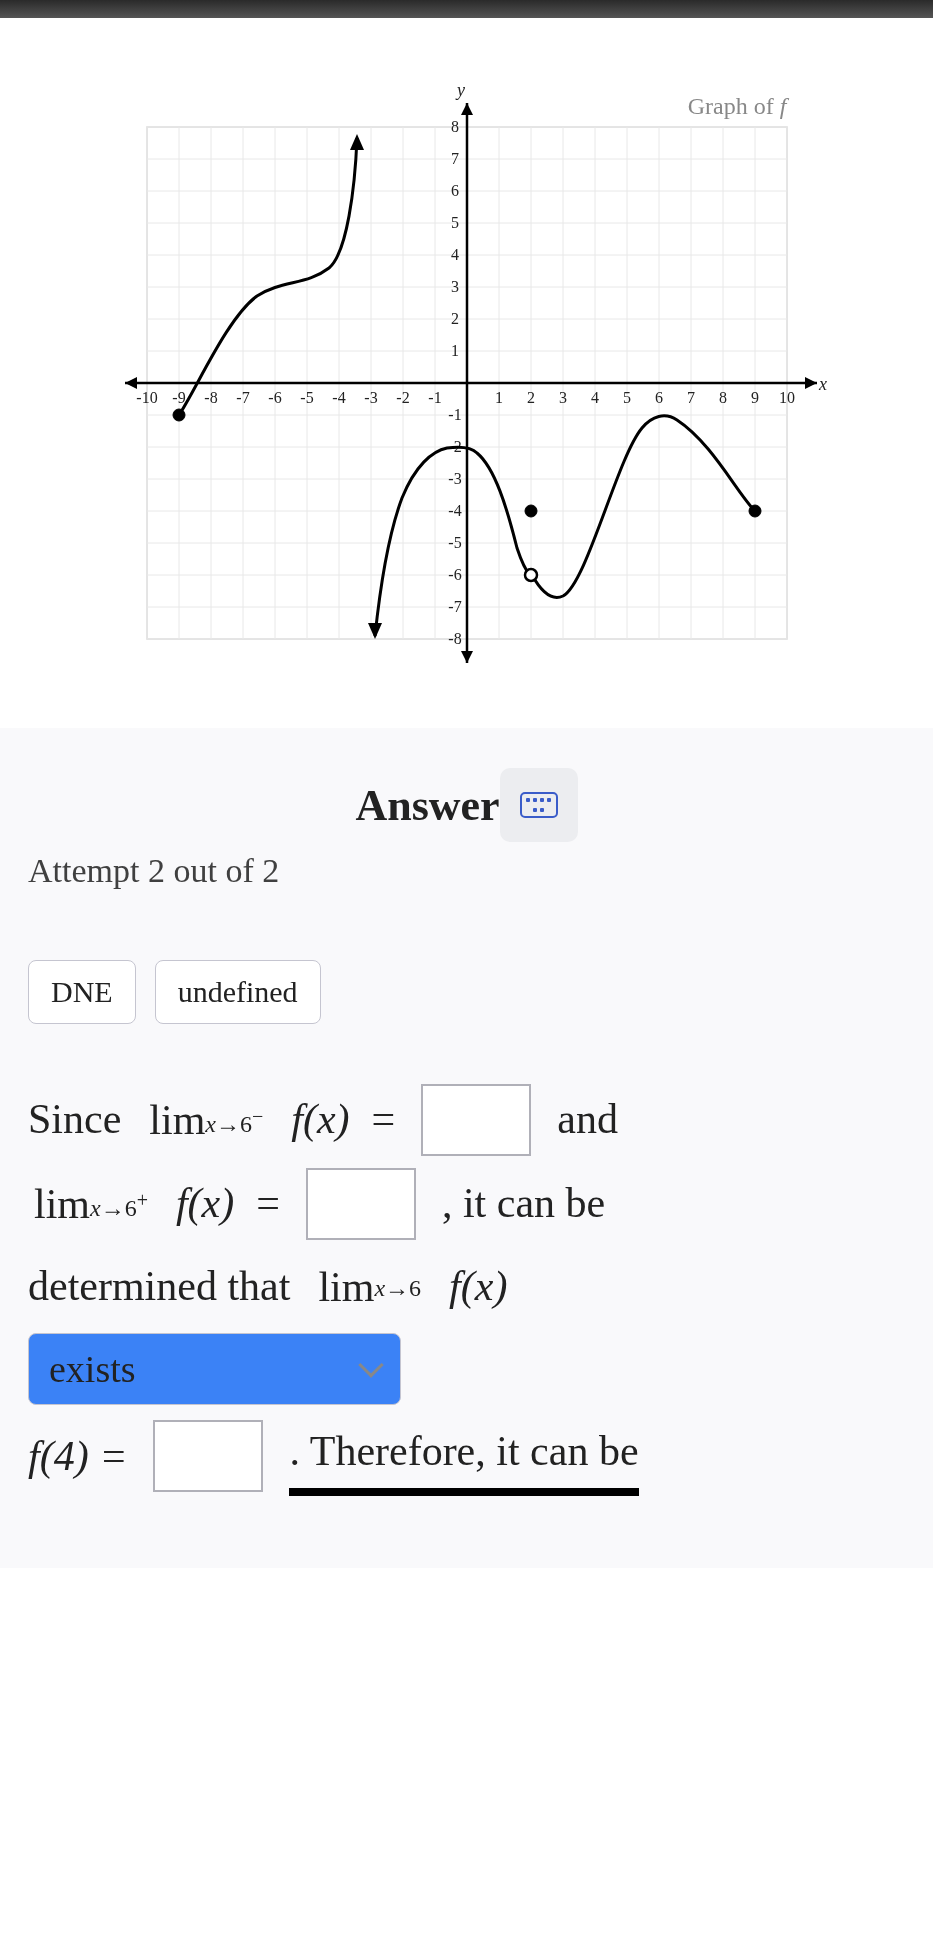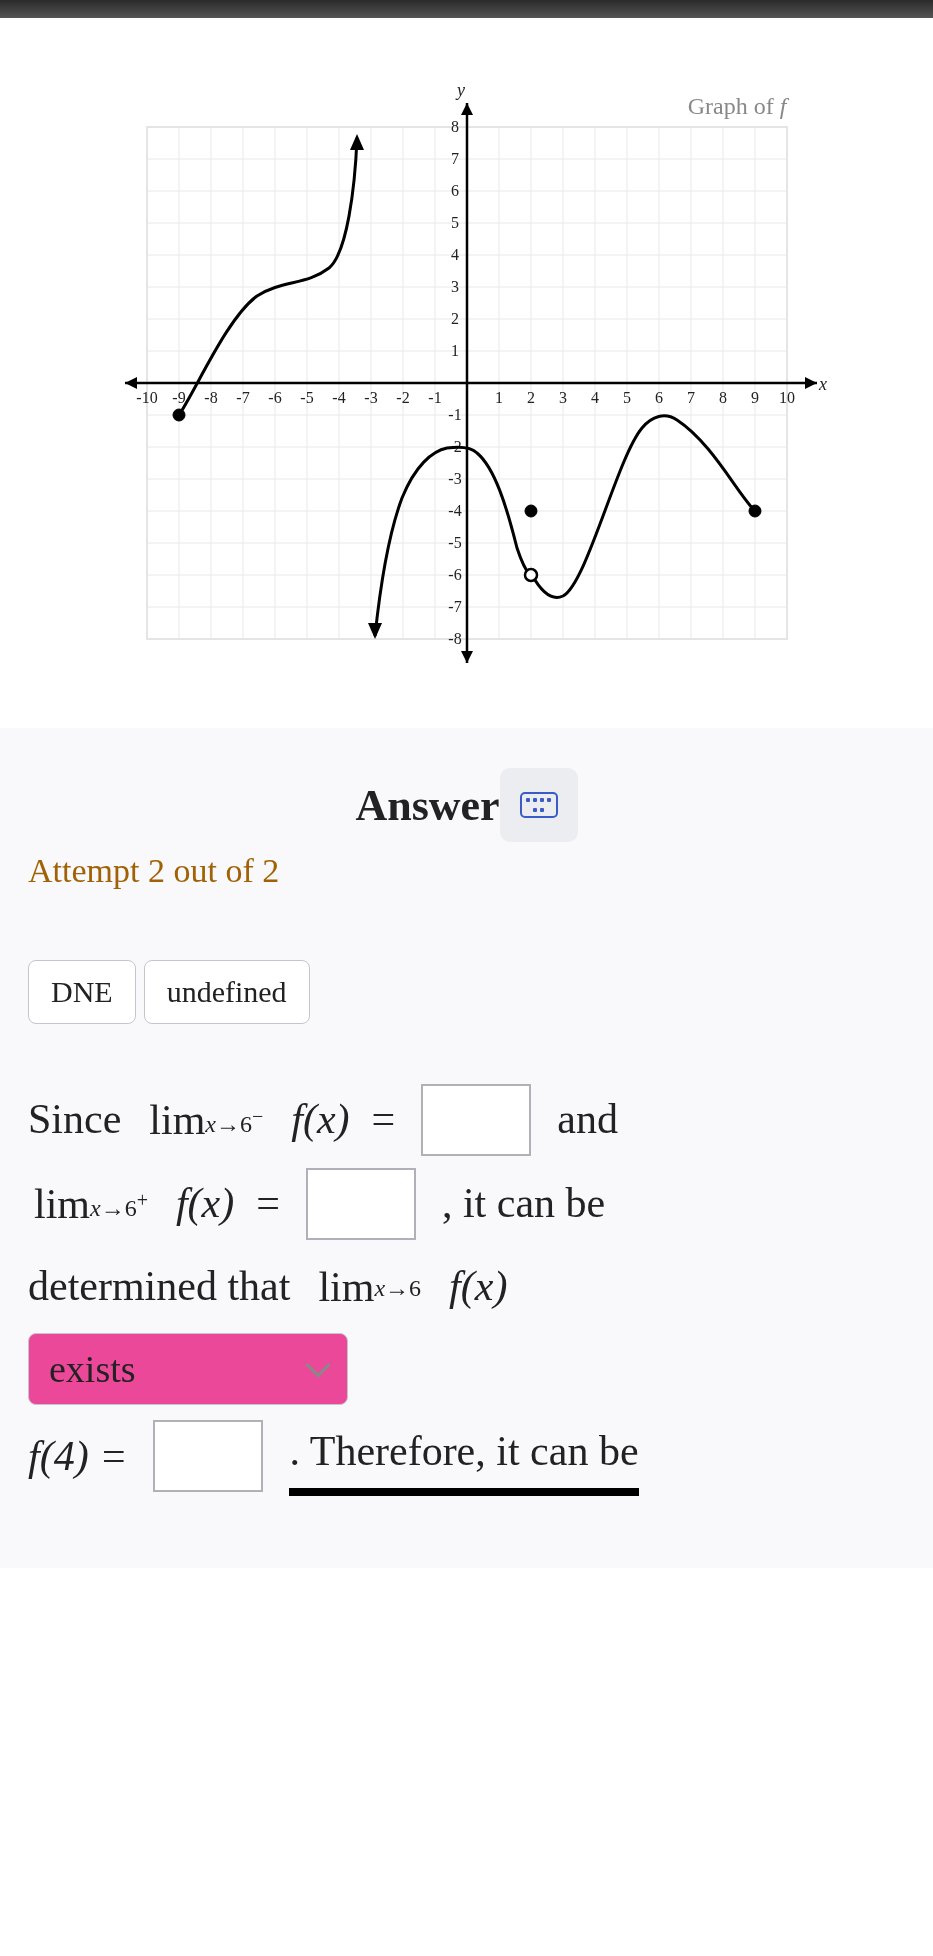--- a/index.html
+++ b/index.html
@@ -54,27 +54,27 @@
     justify-content: center;
     gap: 3px;
     flex-wrap: wrap;
     padding: 2px;
   }
   .keypad-icon .dot {
     width: 4px; height: 4px; background: #3a5cc9; border-radius: 1px;
   }
   .attempt-text {
     font-size: 34px;
-    color: #a16207;
+    color: #404040;
     margin-bottom: 70px;
     font-family: Georgia, serif;
   }
   .pill-row {
     display: flex;
-    gap: 8px;
+    gap: 19px;
     margin-bottom: 60px;
     align-items: flex-end;
   }
   .pill-btn {
     padding: 14px 22px;
     border: 1.5px solid #c5c5d0;
     border-radius: 8px;
     background: #fff;
     font-size: 30px;
     font-family: Georgia, serif;
@@ -104,25 +104,25 @@
     border: 2px solid #b0b0b8;
     background: #fff;
     vertical-align: middle;
     margin: 0 4px;
   }
   .input-box.sm { width: 86px; height: 68px; }
   .select-box {
     display: inline-flex;
     align-items: center;
     justify-content: space-between;
-    width: 320px;
+    width: 373px;
     height: 72px;
     border: 1.5px solid #c5c5d0;
     border-radius: 8px;
-    background: #ec4899;
+    background: #3b82f6;
     padding: 0 20px;
     font-size: 38px;
     font-family: Georgia, serif;
     vertical-align: middle;
   }
   .chevron {
     width: 18px; height: 18px;
     border-right: 3px solid #888;
     border-bottom: 3px solid #888;
     transform: rotate(45deg);

